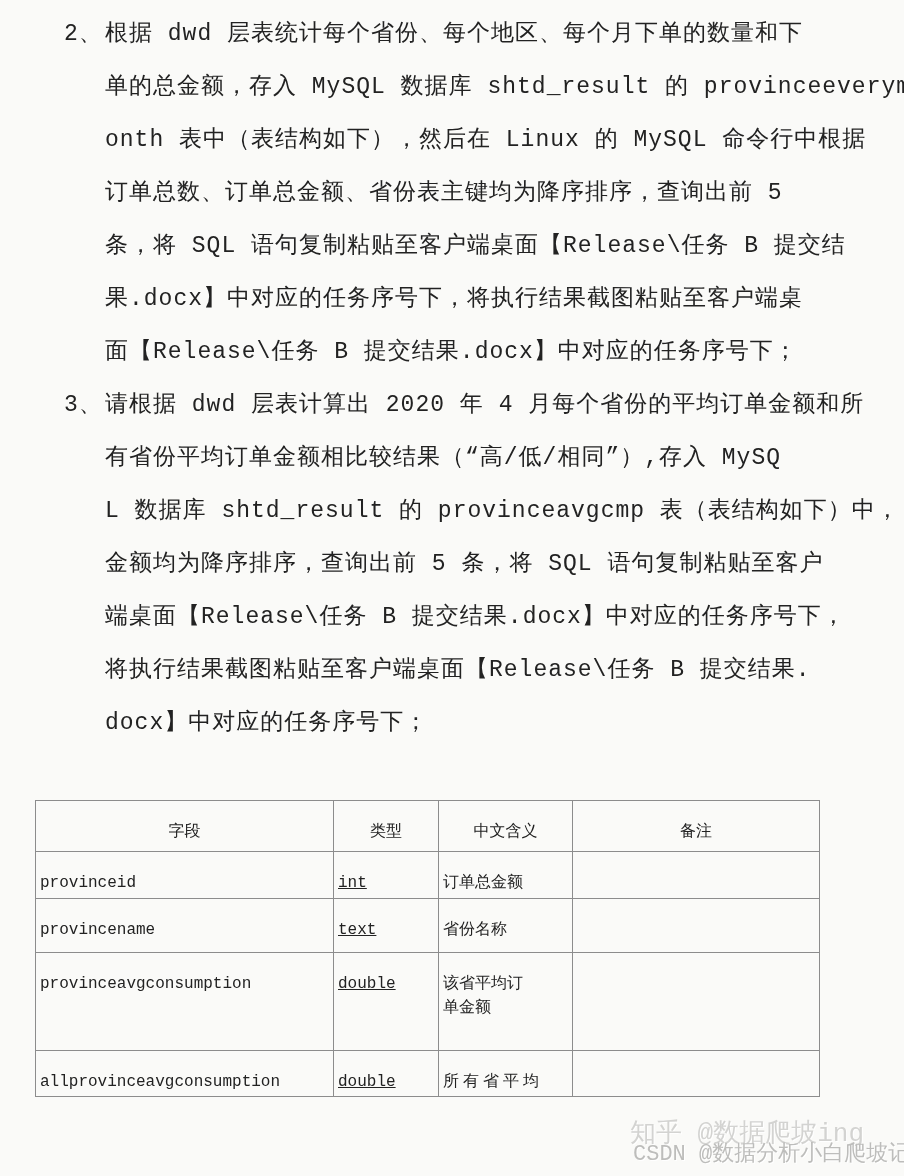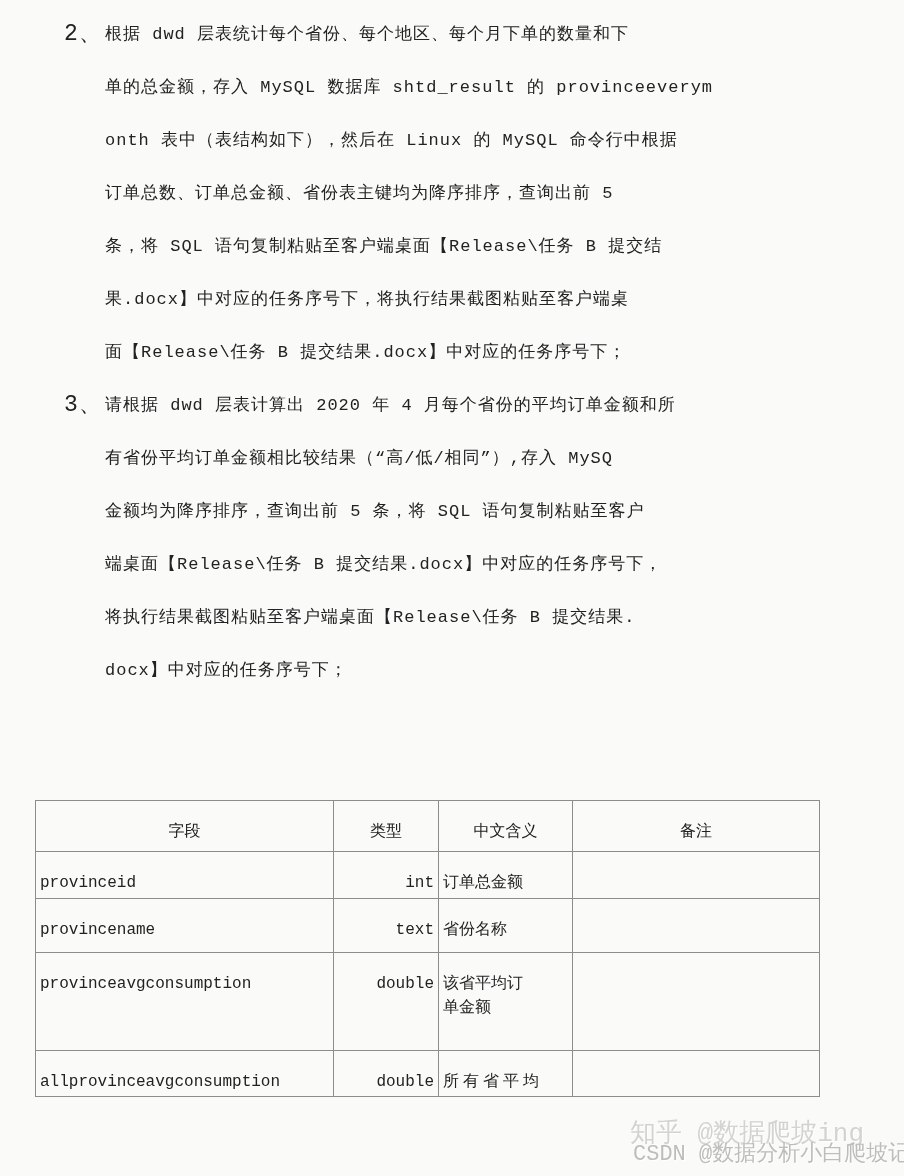--- a/index.html
+++ b/index.html
@@ -23,21 +23,21 @@
     top: 0;
     height: 53px;
     line-height: 53px;
     font-size: 23px;
     letter-spacing: 1px;
   }
   .line {
     height: 53px;
     line-height: 53px;
     padding-left: 105px;
-    font-size: 17px;
+    font-size: 23px;
     letter-spacing: 1px;
     white-space: nowrap;
   }
   .item2 { top: 8px; }
   .item3 { top: 379px; }
 
   table.schema {
     position: absolute;
     left: 35px;
     top: 800px;
@@ -48,21 +48,21 @@
   table.schema td {
     border: 1px solid #8c8c8c;
     vertical-align: top;
     font-size: 16px;
     line-height: 24px;
     padding: 19px 4px 2px 4px;
     overflow: hidden;
   }
   tr.hdr td { text-align: center; padding-top: 19px; }
   td.cell-field { text-align: left; padding-left: 8px; }
-  td.cell-type { text-align: right; }
+  td.cell-type { text-align: left; text-decoration: underline; }
   td.cell-meaning {
     text-align: left;
     padding-left: 12px;
     padding-top: 11px;
     line-height: 44px;
     white-space: pre-line;
   }
   td.cell-note { text-align: center; }
   tr.row-4 td.cell-meaning { letter-spacing: 4px; }
   tr.h-hdr  { height: 51px; }
@@ -104,20 +104,21 @@
     <div class="line">订单总数、订单总金额、省份表主键均为降序排序，查询出前 5</div>
     <div class="line">条，将 SQL 语句复制粘贴至客户端桌面【Release\任务 B 提交结</div>
     <div class="line">果.docx】中对应的任务序号下，将执行结果截图粘贴至客户端桌</div>
     <div class="line">面【Release\任务 B 提交结果.docx】中对应的任务序号下；</div>
   </div>
 
   <div class="item item3">
     <span class="item-number">3、</span>
     <div class="line">请根据 dwd 层表计算出 2020 年 4 月每个省份的平均订单金额和所</div>
     <div class="line">有省份平均订单金额相比较结果（“高/低/相同”）,存入 MySQ</div>
+    <div class="line">L 数据库 shtd_result 的 provinceavgcmp 表（表结构如下）中，</div>
     <div class="line">金额均为降序排序，查询出前 5 条，将 SQL 语句复制粘贴至客户</div>
     <div class="line">端桌面【Release\任务 B 提交结果.docx】中对应的任务序号下，</div>
     <div class="line">将执行结果截图粘贴至客户端桌面【Release\任务 B 提交结果.</div>
     <div class="line">docx】中对应的任务序号下；</div>
   </div>
 
   <table class="schema">
     <colgroup>
       <col style="width:298px">
       <col style="width:105px">

